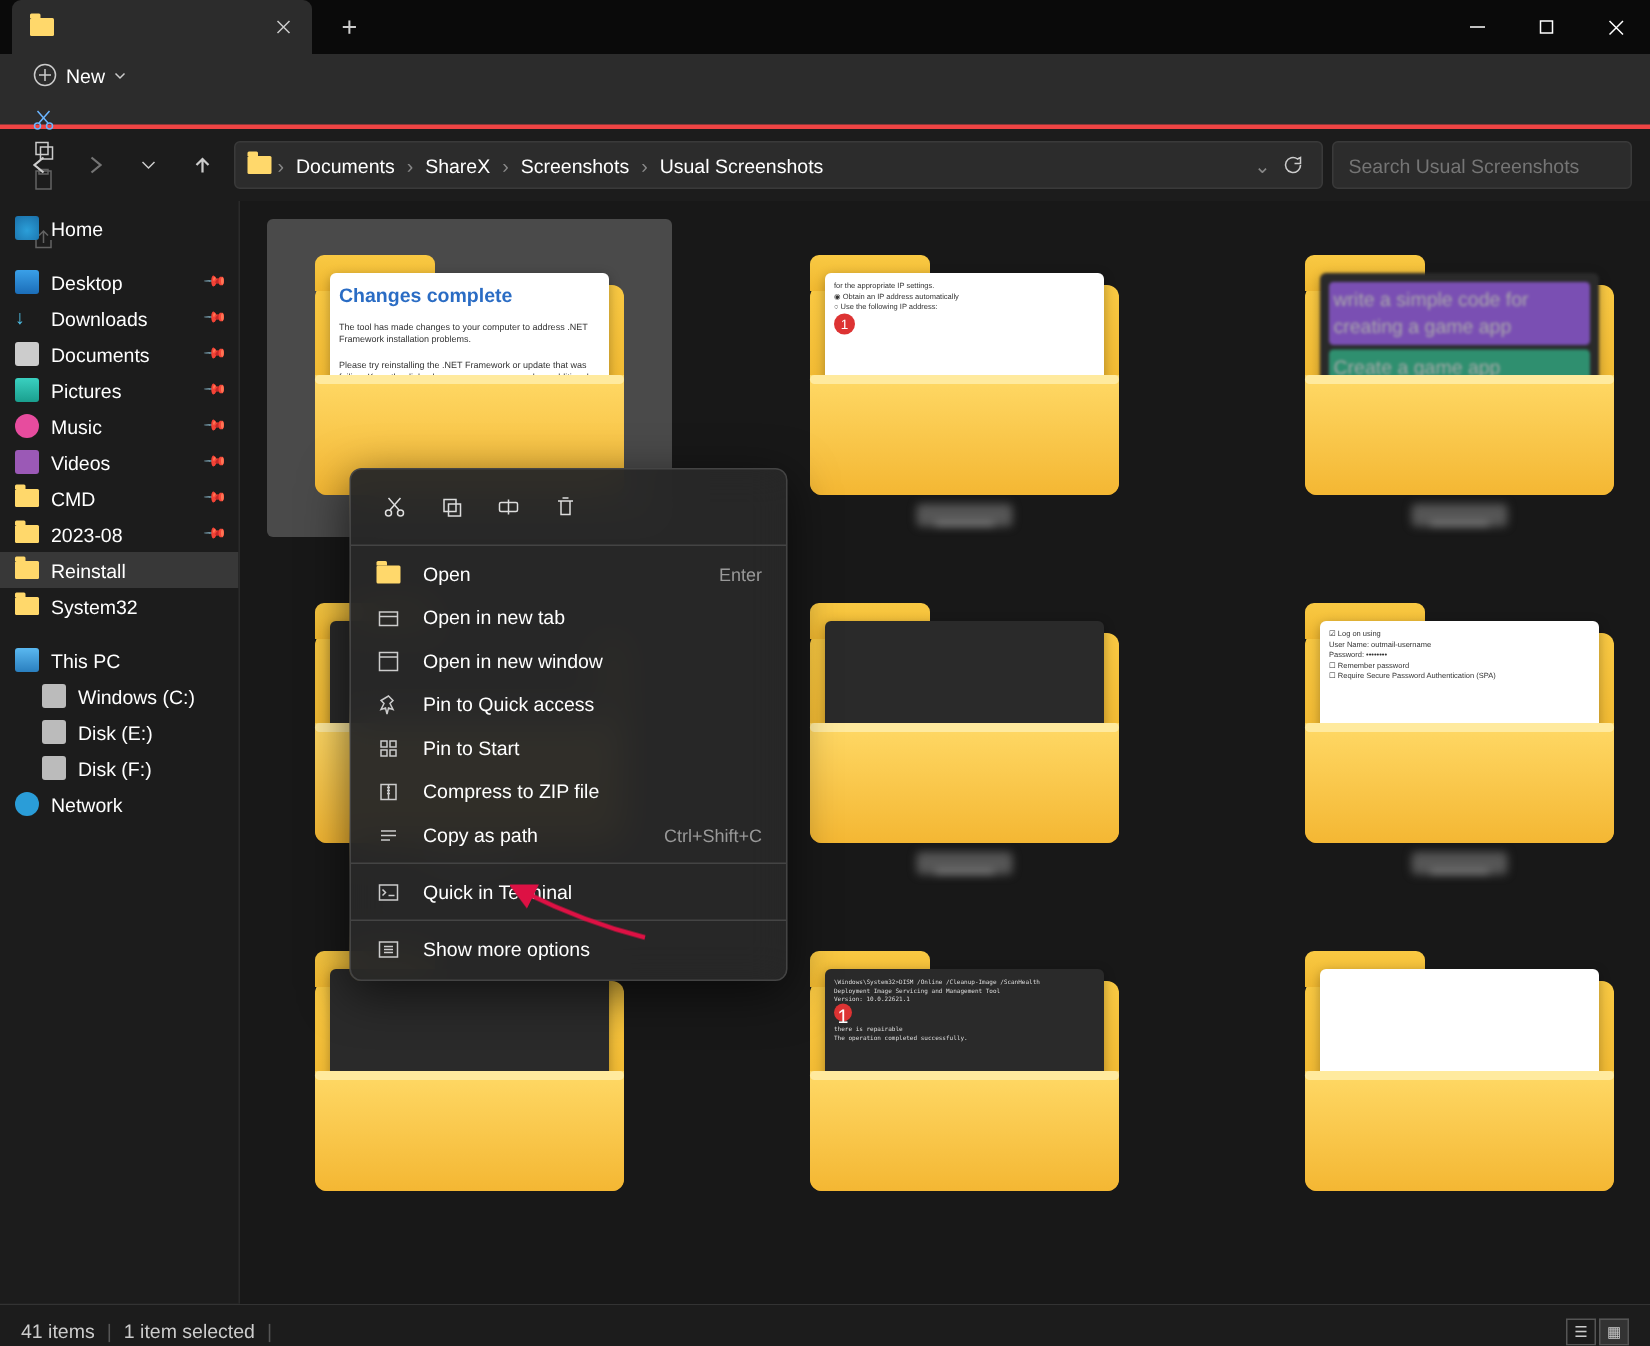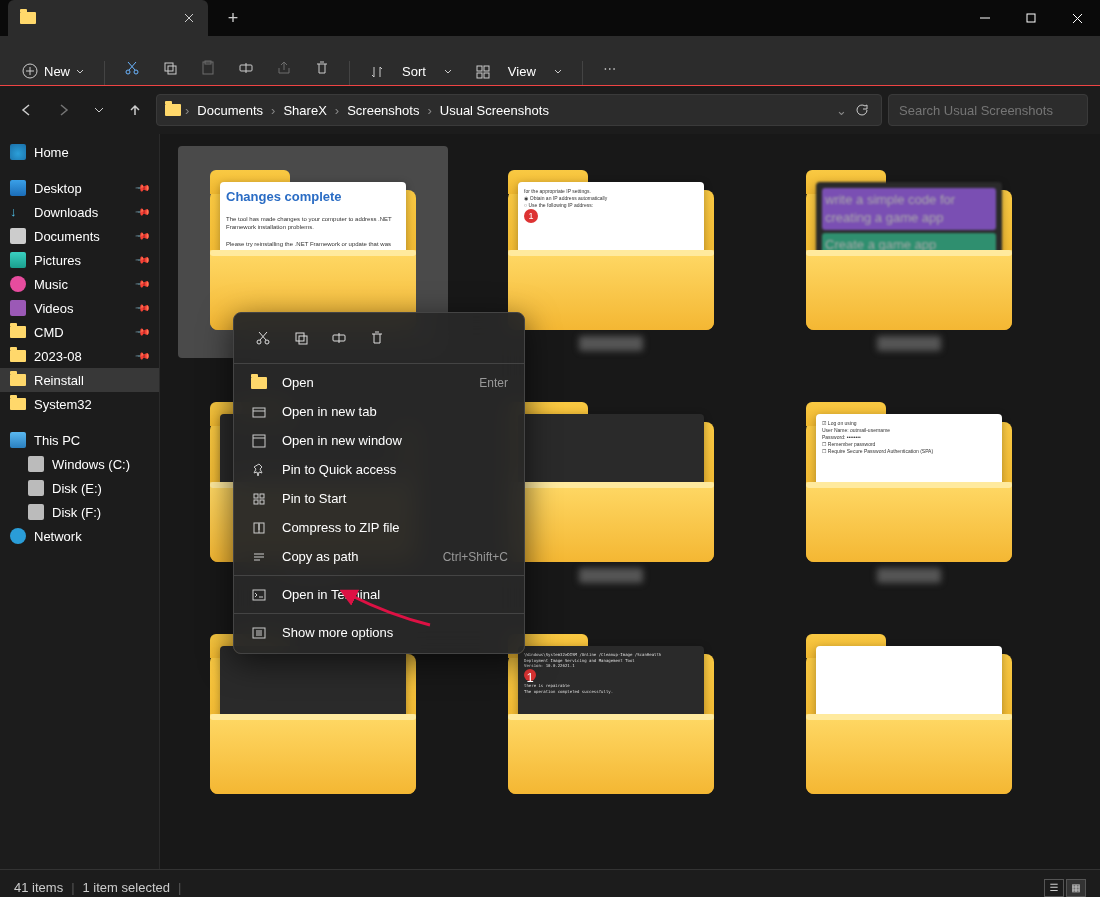--- a/index.html
+++ b/index.html
@@ -10,21 +10,21 @@
 .tab { height: 36px; background: #2c2c2c; border-radius: 6px 6px 0 0; display: flex; align-items: center; padding: 0 12px; gap: 8px; min-width: 200px; margin-left: 8px; }
 .tab-icon { width: 16px; height: 12px; background: #ffd86b; border-radius: 1px; position: relative; }
 .tab-icon::before { content: ''; position: absolute; top: -3px; left: 0; width: 7px; height: 3px; background: #ffd86b; border-radius: 1px 1px 0 0; }
 .tab-title { flex: 1; color: #999; }
 .tab-close { width: 14px; height: 14px; display: flex; align-items: center; justify-content: center; color: #ccc; cursor: pointer; }
 .tab-add { width: 30px; height: 30px; display: flex; align-items: center; justify-content: center; color: #ccc; cursor: pointer; margin-left: 10px; font-size: 18px; }
 .window-controls { margin-left: auto; display: flex; }
 .win-btn { width: 46px; height: 36px; display: flex; align-items: center; justify-content: center; color: #fff; cursor: pointer; }
 
 
-.toolbar { height: 50px; background: #2c2c2c; display: flex; align-items: flex-end; padding: 0 12px; gap: 4px; border-bottom: 1px solid #ef4444; }
+.toolbar { height: 50px; background: #2c2c2c; display: flex; align-items: flex-start; padding: 0 12px; gap: 4px; border-bottom: 3px solid #ef4444; flex-direction: column; }
 .btn-new { display: flex; align-items: center; gap: 6px; padding: 6px 10px; cursor: pointer; border-radius: 4px; }
 .tb-sep { width: 1px; height: 24px; background: #444; margin: 0 6px; }
 .tb-icon { width: 34px; height: 34px; display: flex; align-items: center; justify-content: center; cursor: pointer; border-radius: 4px; color: #ccc; }
 .tb-dropdown { display: flex; align-items: center; gap: 18px; padding: 6px 10px; cursor: pointer; border-radius: 4px; }
 
 
 .addr-row { height: 48px; background: #1c1c1c; display: flex; align-items: center; padding: 0 12px; gap: 6px; }
 .nav-btn { width: 30px; height: 30px; display: flex; align-items: center; justify-content: center; cursor: pointer; color: #ccc; border-radius: 4px; }
 .addr-bar { flex: 1; height: 32px; background: #2c2c2c; border: 1px solid #3a3a3a; border-radius: 4px; display: flex; align-items: center; padding: 0 8px; gap: 4px; }
 .crumb { padding: 2px 4px; cursor: pointer; color: #fff; }
@@ -52,21 +52,21 @@
 .ico-music { background: #e74c9e; border-radius: 50%; }
 .ico-videos { background: #9b59b6; border-radius: 2px; }
 .ico-folder { width: 16px; height: 12px; background: #ffd86b; border-radius: 1px; position: relative; }
 .ico-folder::before { content: ''; position: absolute; top: -3px; left: 0; width: 7px; height: 3px; background: #ffd86b; border-radius: 1px 1px 0 0; }
 .ico-pc { background: linear-gradient(#5ab8f0, #2a7fbf); border-radius: 2px; }
 .ico-drive { background: #bbb; border-radius: 2px; }
 .ico-net { background: #2a9dd8; border-radius: 50%; }
 
 
 .content { flex: 1; background: #181818; overflow-y: auto; padding: 12px 18px; position: relative; }
-.grid { display: grid; grid-template-columns: repeat(3, 270px); gap: 20px 28px; }
+.grid { display: grid; grid-template-columns: repeat(3, 270px); gap: 20px 60px; text-decoration: underline; }
 .folder-item { width: 270px; display: flex; flex-direction: column; align-items: center; cursor: pointer; padding: 4px; border-radius: 4px; }
 .folder-item.selected { background: #4a4a4a; }
 .folder-visual { width: 230px; height: 180px; position: relative; }
 .folder-back { position: absolute; bottom: 0; left: 12px; width: 206px; height: 140px; background: linear-gradient(#f9c943, #e8a820); border-radius: 8px; }
 .folder-back::before { content: ''; position: absolute; top: -20px; left: 0; width: 80px; height: 24px; background: linear-gradient(#f9c943, #f0b830); border-radius: 6px 6px 0 0; }
 .folder-front { position: absolute; bottom: 0; left: 12px; width: 206px; height: 80px; background: linear-gradient(#ffd966, #f4b733); border-radius: 0 0 8px 8px; z-index: 3; }
 .folder-front::before { content:''; position:absolute; top:0; left:0; right:0; height:6px; background: #ffea9e; border-radius: 3px; }
 .folder-preview { position: absolute; bottom: 60px; left: 22px; width: 186px; height: 88px; background: #fff; border-radius: 4px; z-index: 2; overflow: hidden; box-shadow: 0 2px 8px rgba(0,0,0,.3); padding: 6px; font-size: 5px; color: #333; line-height: 1.4; }
 .folder-preview.dark { background: #2a2a2a; color: #aaa; }
 .folder-label { color: #ccc; margin-top: 6px; text-align: center; min-height: 18px; }
@@ -501,21 +501,21 @@
       <span class="ctx-shortcut">Ctrl+Shift+C</span>
     </div>
   <div class="ctx-sep"></div>
   <div class="ctx-item">
       <span class="ctx-item-icon">
         <svg width="14" height="14" viewBox="0 0 14 14">
           <rect x="1" y="2" width="12" height="10" stroke="#ccc" fill="none"></rect>
           <path d="M3 5l2 2-2 2M7 9h4" stroke="#ccc" fill="none"></path>
         </svg>
       </span>
-      <span class="ctx-label">Open in Terminal</span>
+      <span class="ctx-label">Quick in Terminal</span>
     </div>
   <div class="ctx-sep"></div>
   <div class="ctx-item">
       <span class="ctx-item-icon">
         <svg width="14" height="14" viewBox="0 0 14 14">
           <rect x="1" y="2" width="12" height="10" stroke="#ccc" fill="none"></rect>
           <path d="M4 5h6M4 7h6M4 9h6" stroke="#ccc"></path>
         </svg>
       </span>
       <span class="ctx-label">Show more options</span>

